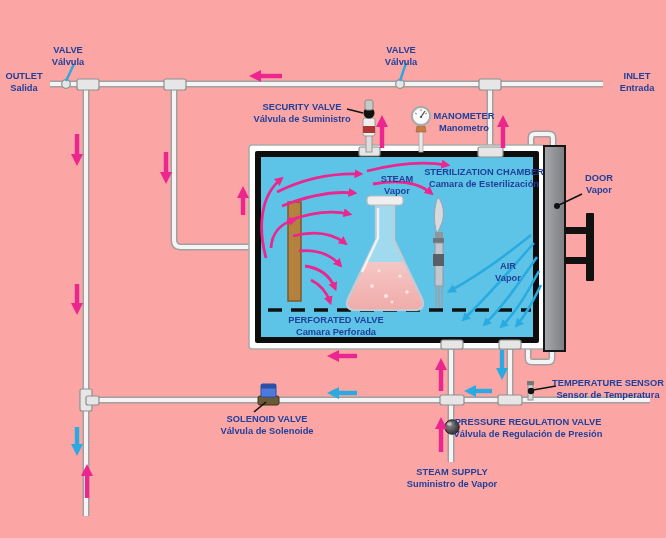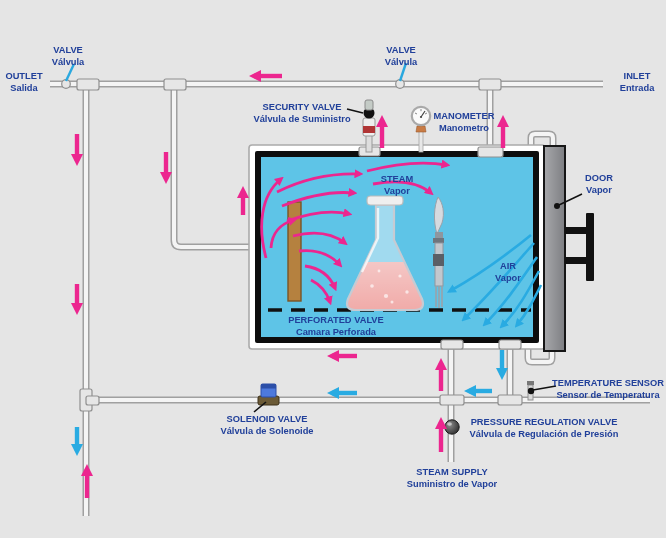--- a/index.html
+++ b/index.html
@@ -1,16 +1,16 @@
 <!DOCTYPE html>
 <html><head>
 <meta charset="utf-8">
 <style>
   html,body{margin:0;padding:0;background:#fff;}
-  .stage{position:relative;width:666px;height:538px;background:#e5e5e5;overflow:hidden;
+  .stage{position:relative;width:666px;height:538px;background:#fca5a5;overflow:hidden;
          font-family:"Liberation Sans",sans-serif;}
   .stage svg{position:absolute;left:0;top:0;}
   .lbl{position:absolute;transform:translateX(-50%);text-align:center;color:#21409A;
        font-weight:bold;font-size:9.3px;line-height:1.3;white-space:nowrap;z-index:5;}
   .lbl span{display:block;}
 </style>
 </head>
 <body>
 
 <div class="stage">
@@ -215,20 +215,24 @@
   <span>Entrada</span>
 </div>
 <div class="lbl" style="left:302px;top:101px">
   <span>SECURITY VALVE</span>
   <span>Válvula de Suministro</span>
 </div>
 <div class="lbl" style="left:464px;top:110px">
   <span>MANOMETER</span>
   <span>Manometro</span>
 </div>
+<div class="lbl" style="left:484px;top:166px">
+  <span>STERILIZATION CHAMBER</span>
+  <span>Camara de Esterilización</span>
+</div>
 <div class="lbl" style="left:599px;top:172px">
   <span>DOOR</span>
   <span>Vapor</span>
 </div>
 <div class="lbl" style="left:397px;top:173px">
   <span>STEAM</span>
   <span>Vapor</span>
 </div>
 <div class="lbl" style="left:508px;top:260px">
   <span>AIR</span>
@@ -239,21 +243,21 @@
   <span>Camara Perforada</span>
 </div>
 <div class="lbl" style="left:608px;top:377px">
   <span>TEMPERATURE SENSOR</span>
   <span>Sensor de Temperatura</span>
 </div>
 <div class="lbl" style="left:267px;top:413px">
   <span>SOLENOID VALVE</span>
   <span>Válvula de Solenoide</span>
 </div>
-<div class="lbl" style="left:544px;top:416px">
+<div class="lbl" style="left:528px;top:416px">
   <span>PRESSURE REGULATION VALVE</span>
   <span>Válvula de Regulación de Presión</span>
 </div>
 <div class="lbl" style="left:452px;top:466px">
   <span>STEAM SUPPLY</span>
   <span>Suministro de Vapor</span>
 </div>
 
 </div>
 

